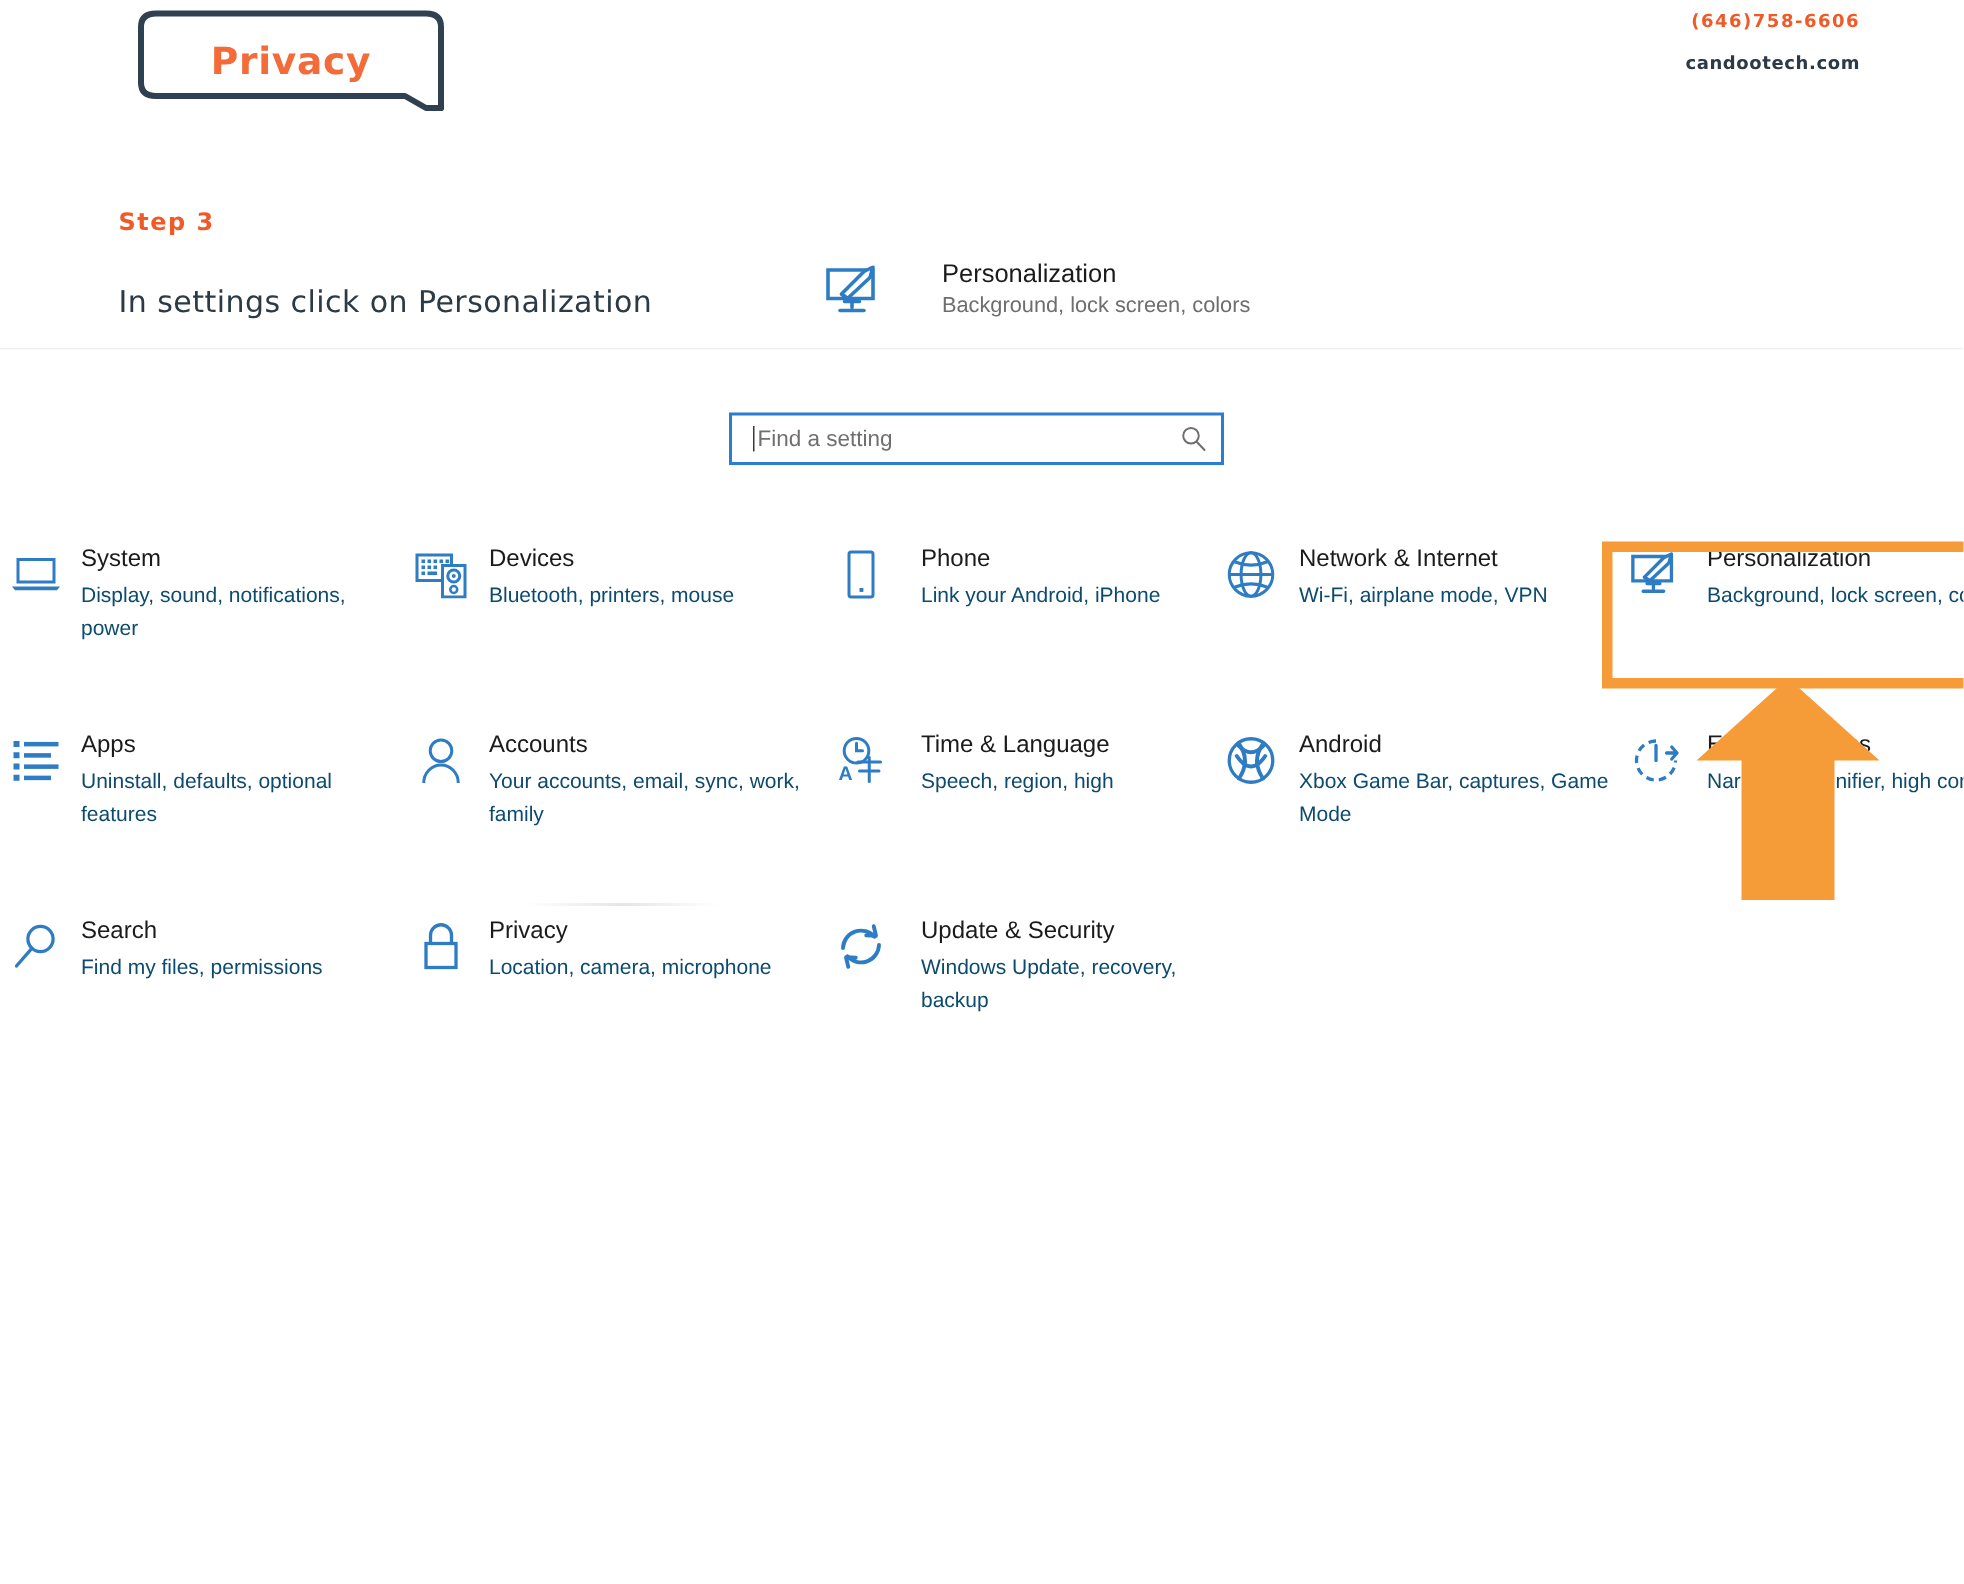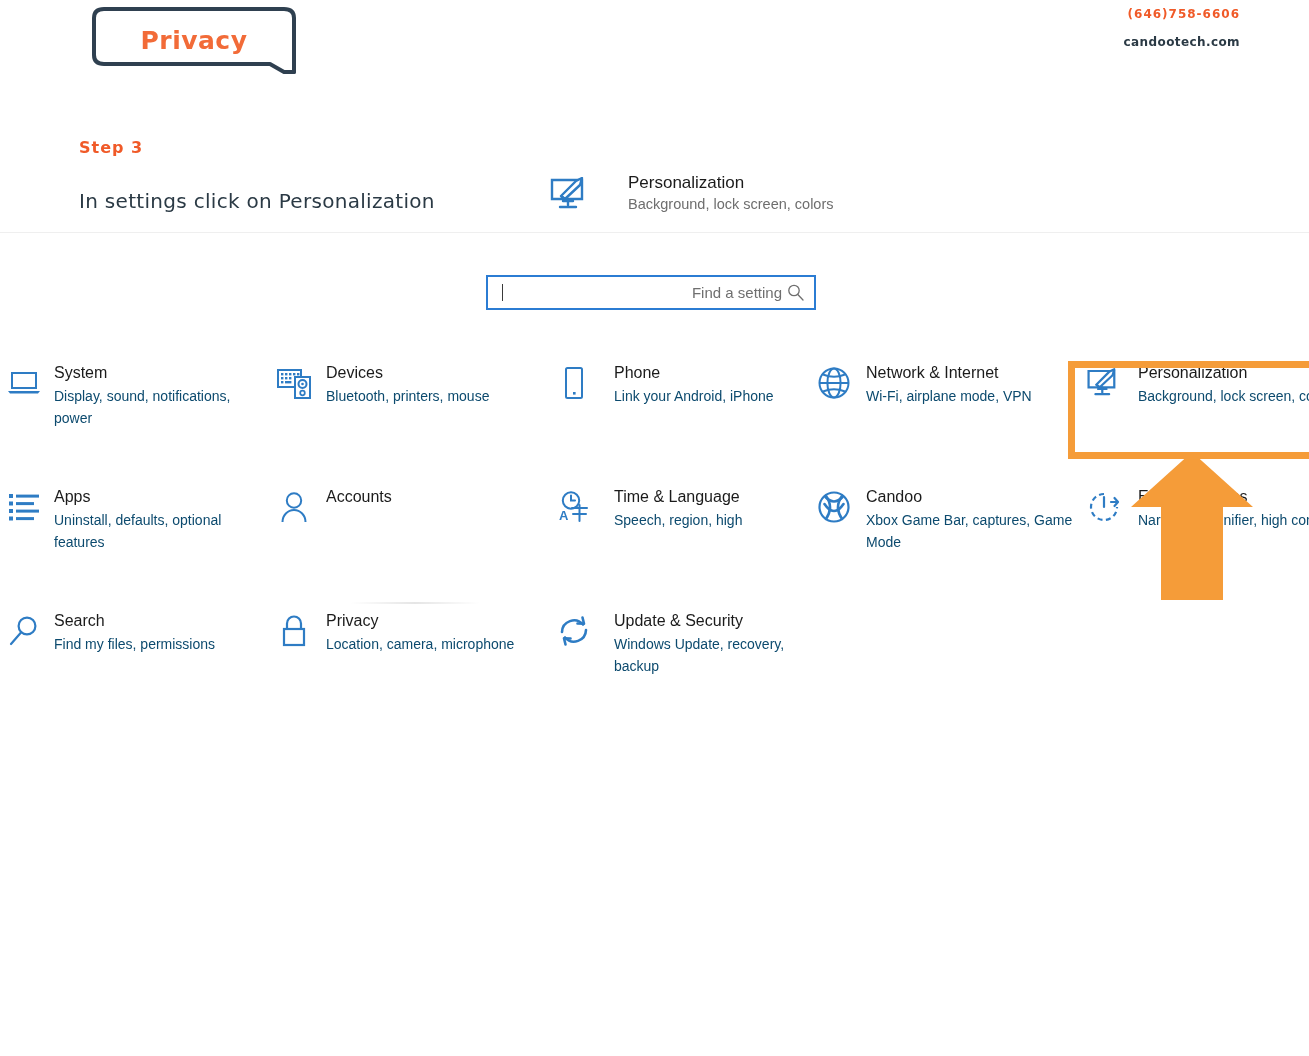--- a/index.html
+++ b/index.html
@@ -141,21 +141,20 @@
     position: absolute;
     left: 486px;
     top: 42px;
     width: 330px;
     height: 35px;
     border: 2px solid #2b7cd3;
     background: #ffffff;
     box-sizing: border-box;
     display: flex;
     align-items: center;
-    text-align: right;
   }
   .search-caret {
     width: 1px;
     height: 17px;
     background: #3a3a3a;
     margin-left: 14px;
     flex: 0 0 1px;
   }
   .search-placeholder {
     flex: 1 1 auto;
@@ -436,20 +435,21 @@
 
       <div class="cell cell-1">
         <span class="tile-icon">
           <svg width="30" height="32" viewBox="0 0 30 32">
             <circle cx="15" cy="9.5" r="7.2" fill="none" stroke="#2E7CC4" stroke-width="2"></circle>
             <path d="M3.5 31 A11.5 12 0 0 1 26.5 31" fill="none" stroke="#2E7CC4" stroke-width="2"></path>
           </svg>
         </span>
         <span class="tile-text">
           <span class="tile-title" style="display:block">Accounts</span>
+          <span class="tile-sub" style="display:block">Your accounts, email, sync, work, family</span>
         </span>
       </div>
 
       <div class="cell cell-2">
         <span class="tile-icon">
           <svg width="34" height="34" viewBox="0 0 34 34">
             <circle cx="14" cy="10.5" r="8.2" fill="none" stroke="#2E7CC4" stroke-width="2"></circle>
             <path d="M14 5.5 V10.5 H18" fill="none" stroke="#2E7CC4" stroke-width="2" stroke-linecap="round"></path>
             <text x="2" y="30" font-family="Liberation Sans, sans-serif" font-size="13" font-weight="600" fill="#2E7CC4">A</text>
             <g stroke="#2E7CC4" stroke-width="2" fill="none" stroke-linecap="round">
@@ -469,21 +469,21 @@
         <span class="tile-icon">
           <svg width="34" height="34" viewBox="0 0 34 34">
             <circle cx="17" cy="17" r="14.5" fill="none" stroke="#2E7CC4" stroke-width="2.2"></circle>
             <path d="M7.5 28 Q17 14 26.5 28" fill="none" stroke="#2E7CC4" stroke-width="2.6" stroke-linecap="round" transform="rotate(180 17 21)"></path>
             <path d="M8.5 7 Q17 16 25.5 7" fill="none" stroke="#2E7CC4" stroke-width="2.6" stroke-linecap="round"></path>
             <path d="M9 6 Q17 17 9 29" fill="none" stroke="#2E7CC4" stroke-width="2.6" stroke-linecap="round"></path>
             <path d="M25 6 Q17 17 25 29" fill="none" stroke="#2E7CC4" stroke-width="2.6" stroke-linecap="round"></path>
           </svg>
         </span>
         <span class="tile-text">
-          <span class="tile-title" style="display:block">Candoo</span>
+          <span class="tile-title" style="display:block">Android</span>
           <span class="tile-sub" style="display:block">Xbox Game Bar, captures, Game Mode</span>
         </span>
       </div>
 
       <div class="cell cell-4">
         <span class="tile-icon">
           <svg width="32" height="32" viewBox="0 0 32 32">
             <path d="M16 3 A13 13 0 1 0 29 16" fill="none" stroke="#2E7CC4" stroke-width="2.2" stroke-dasharray="5 3.5"></path>
             <line x1="16" y1="6" x2="16" y2="16" stroke="#2E7CC4" stroke-width="2.2" stroke-linecap="round"></line>
             <path d="M23 11 H30 L26.5 7 M30 11 L26.5 15" fill="none" stroke="#2E7CC4" stroke-width="2.2" stroke-linecap="round" stroke-linejoin="round"></path>

